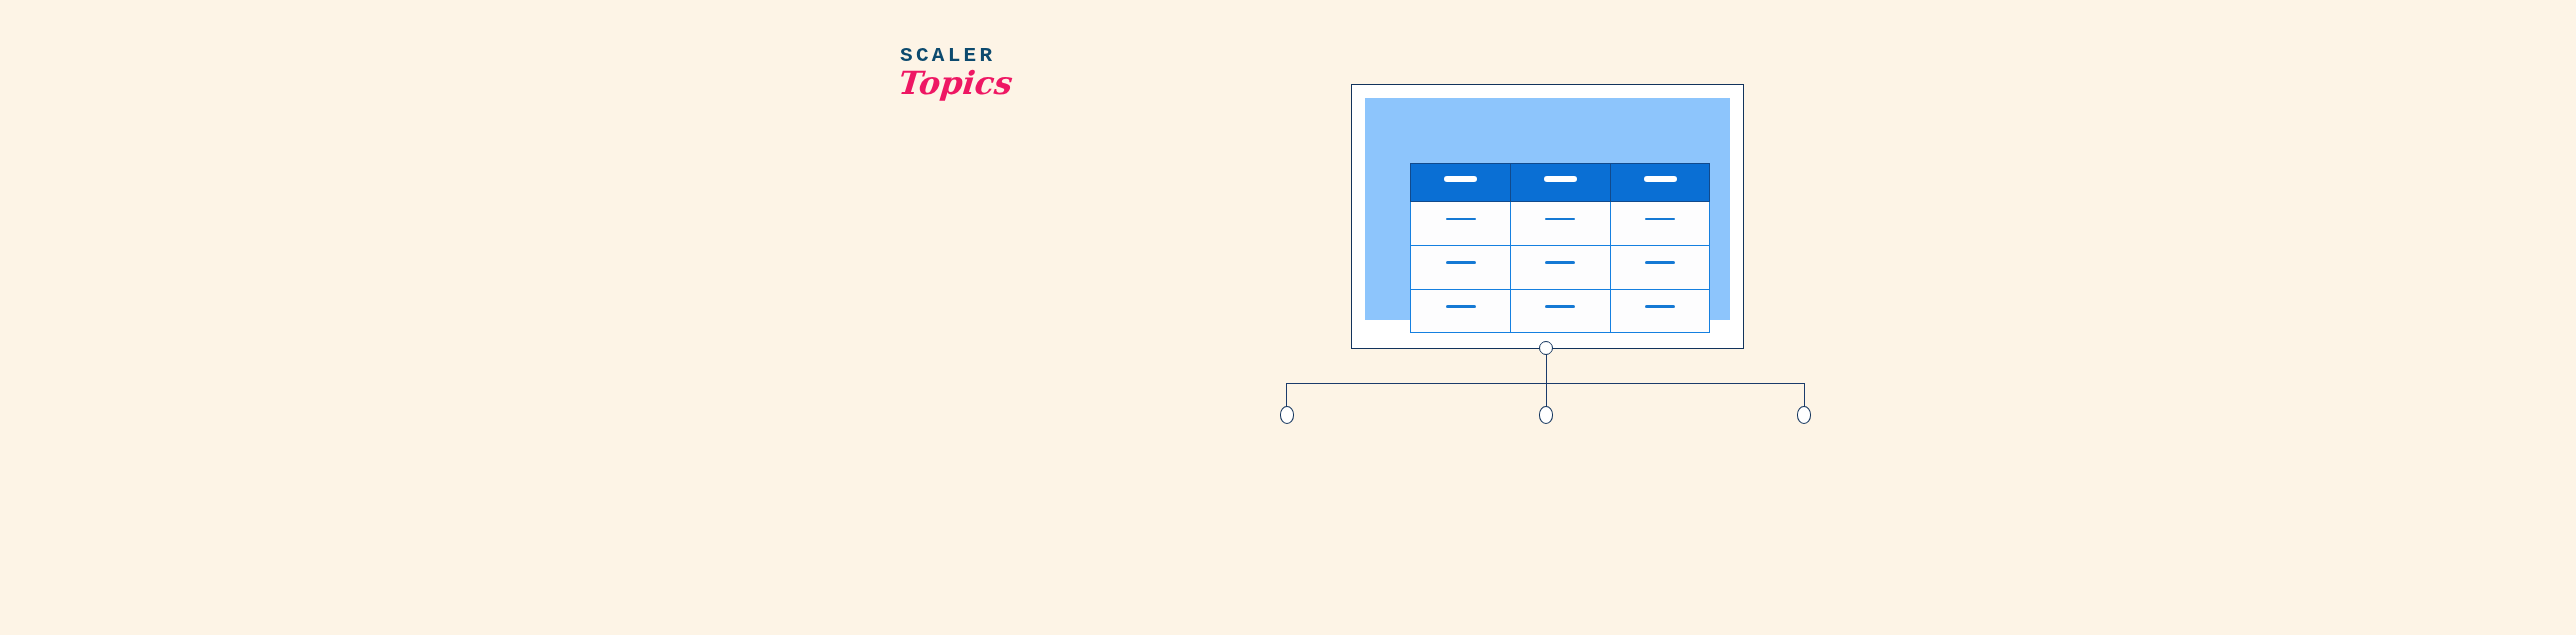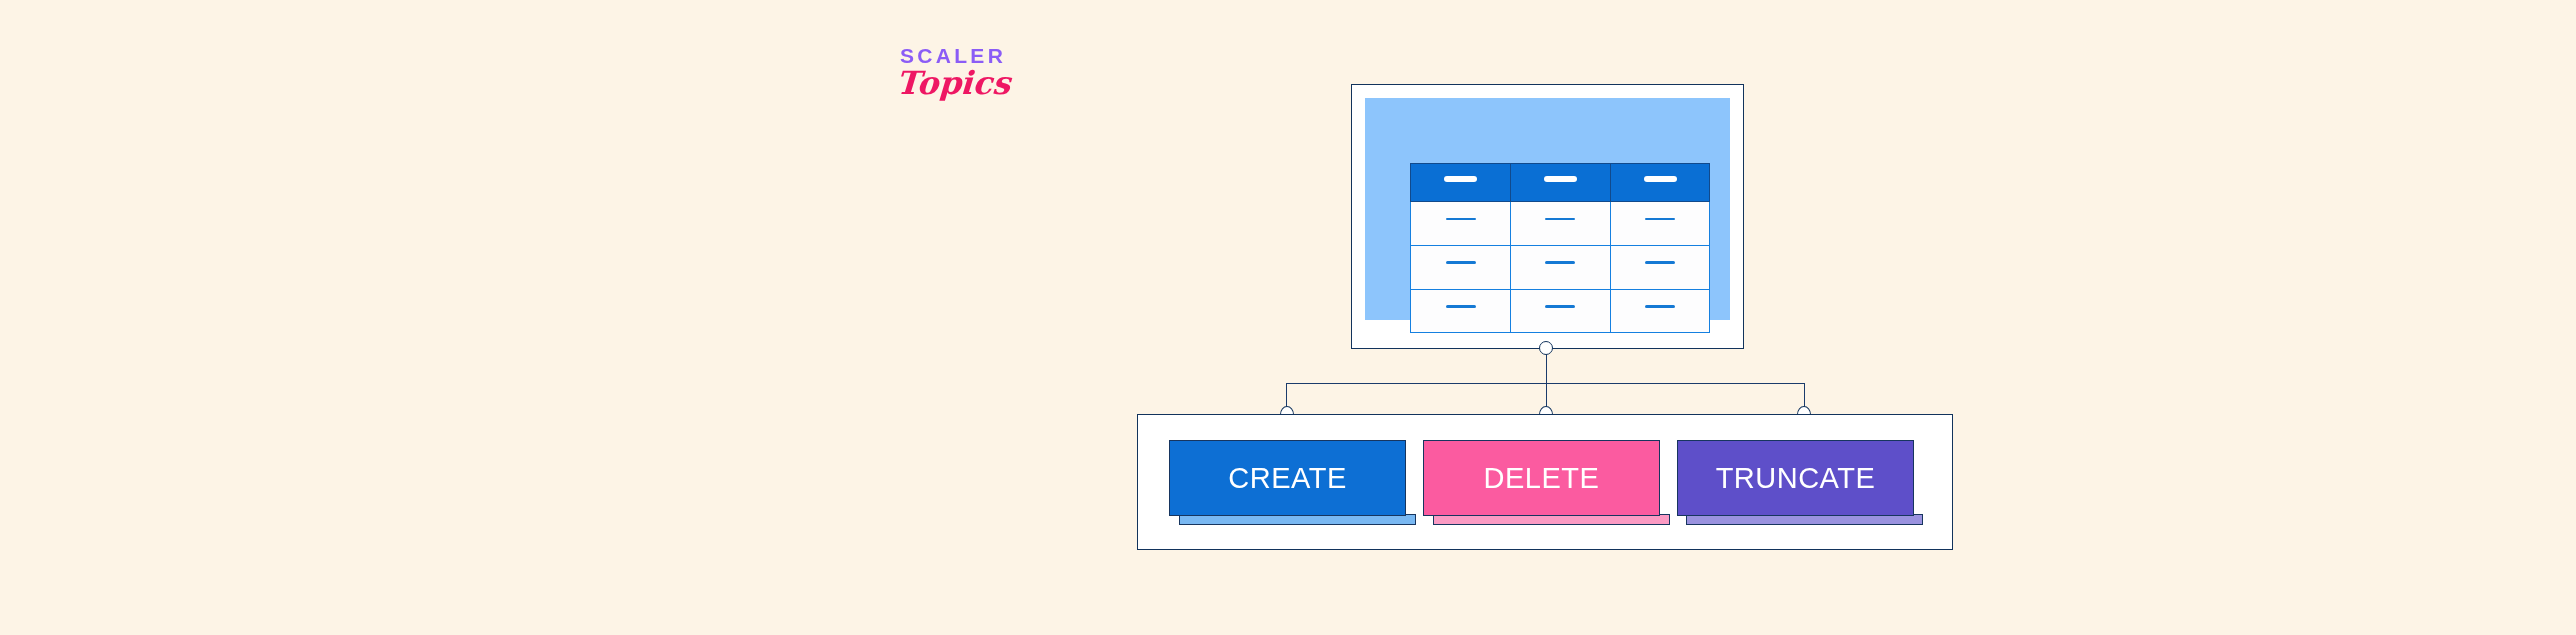--- a/index.html
+++ b/index.html
@@ -29,25 +29,25 @@
     position: absolute;
     left: 900px;
     top: 45px;
     width: 155px;
     height: 77px;
   }
   .logo-scaler {
     position: absolute;
     left: 0;
     top: 0;
-    font-family: Liberation Sans, sans-serif;
+    font-family: Liberation Mono, monospace;
     font-weight: 700;
     font-size: 21px;
     letter-spacing: 3.3px;
-    color: #8b5cf6;
+    color: #0c4a6e;
     line-height: 1;
     white-space: nowrap;
   }
   .logo-topics {
     position: absolute;
     left: -1.5px;
     top: 21.6px;
     font-family: "DejaVu Serif", serif;
     font-style: italic;
     font-weight: 700;
@@ -289,27 +289,15 @@
 
   <div class="conn-line conn-v" style="left:1286px; top:383px; height:30px;"></div>
   <div class="conn-line conn-v" style="left:1546px; top:383px; height:30px;"></div>
   <div class="conn-line conn-v" style="left:1804px; top:383px; height:30px;"></div>
 
   <div class="node node-top"></div>
   <div class="node node-bot node-bot-1"></div>
   <div class="node node-bot node-bot-2"></div>
   <div class="node node-bot node-bot-3"></div>
 
-  <div class="ops-panel">
-
-    <div class="btn-shadow sh-create"></div>
-    <div class="btn btn-create">CREATE</div>
-
-    <div class="btn-shadow sh-delete"></div>
-    <div class="btn btn-delete">DELETE</div>
-
-    <div class="btn-shadow sh-truncate"></div>
-    <div class="btn btn-truncate">TRUNCATE</div>
-
-  </div>
 
 </div>
 
 
 </body></html>

